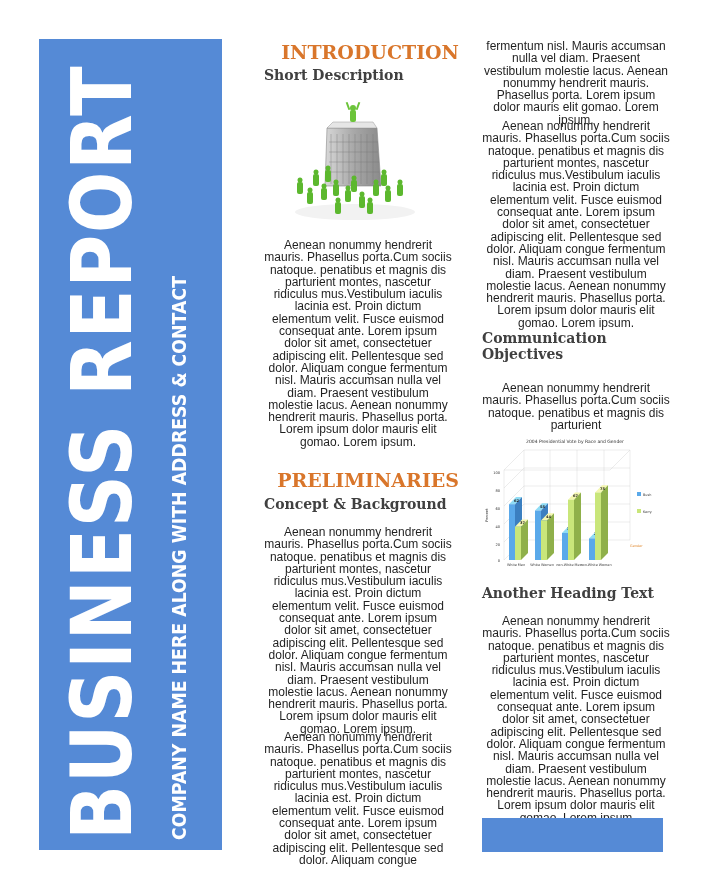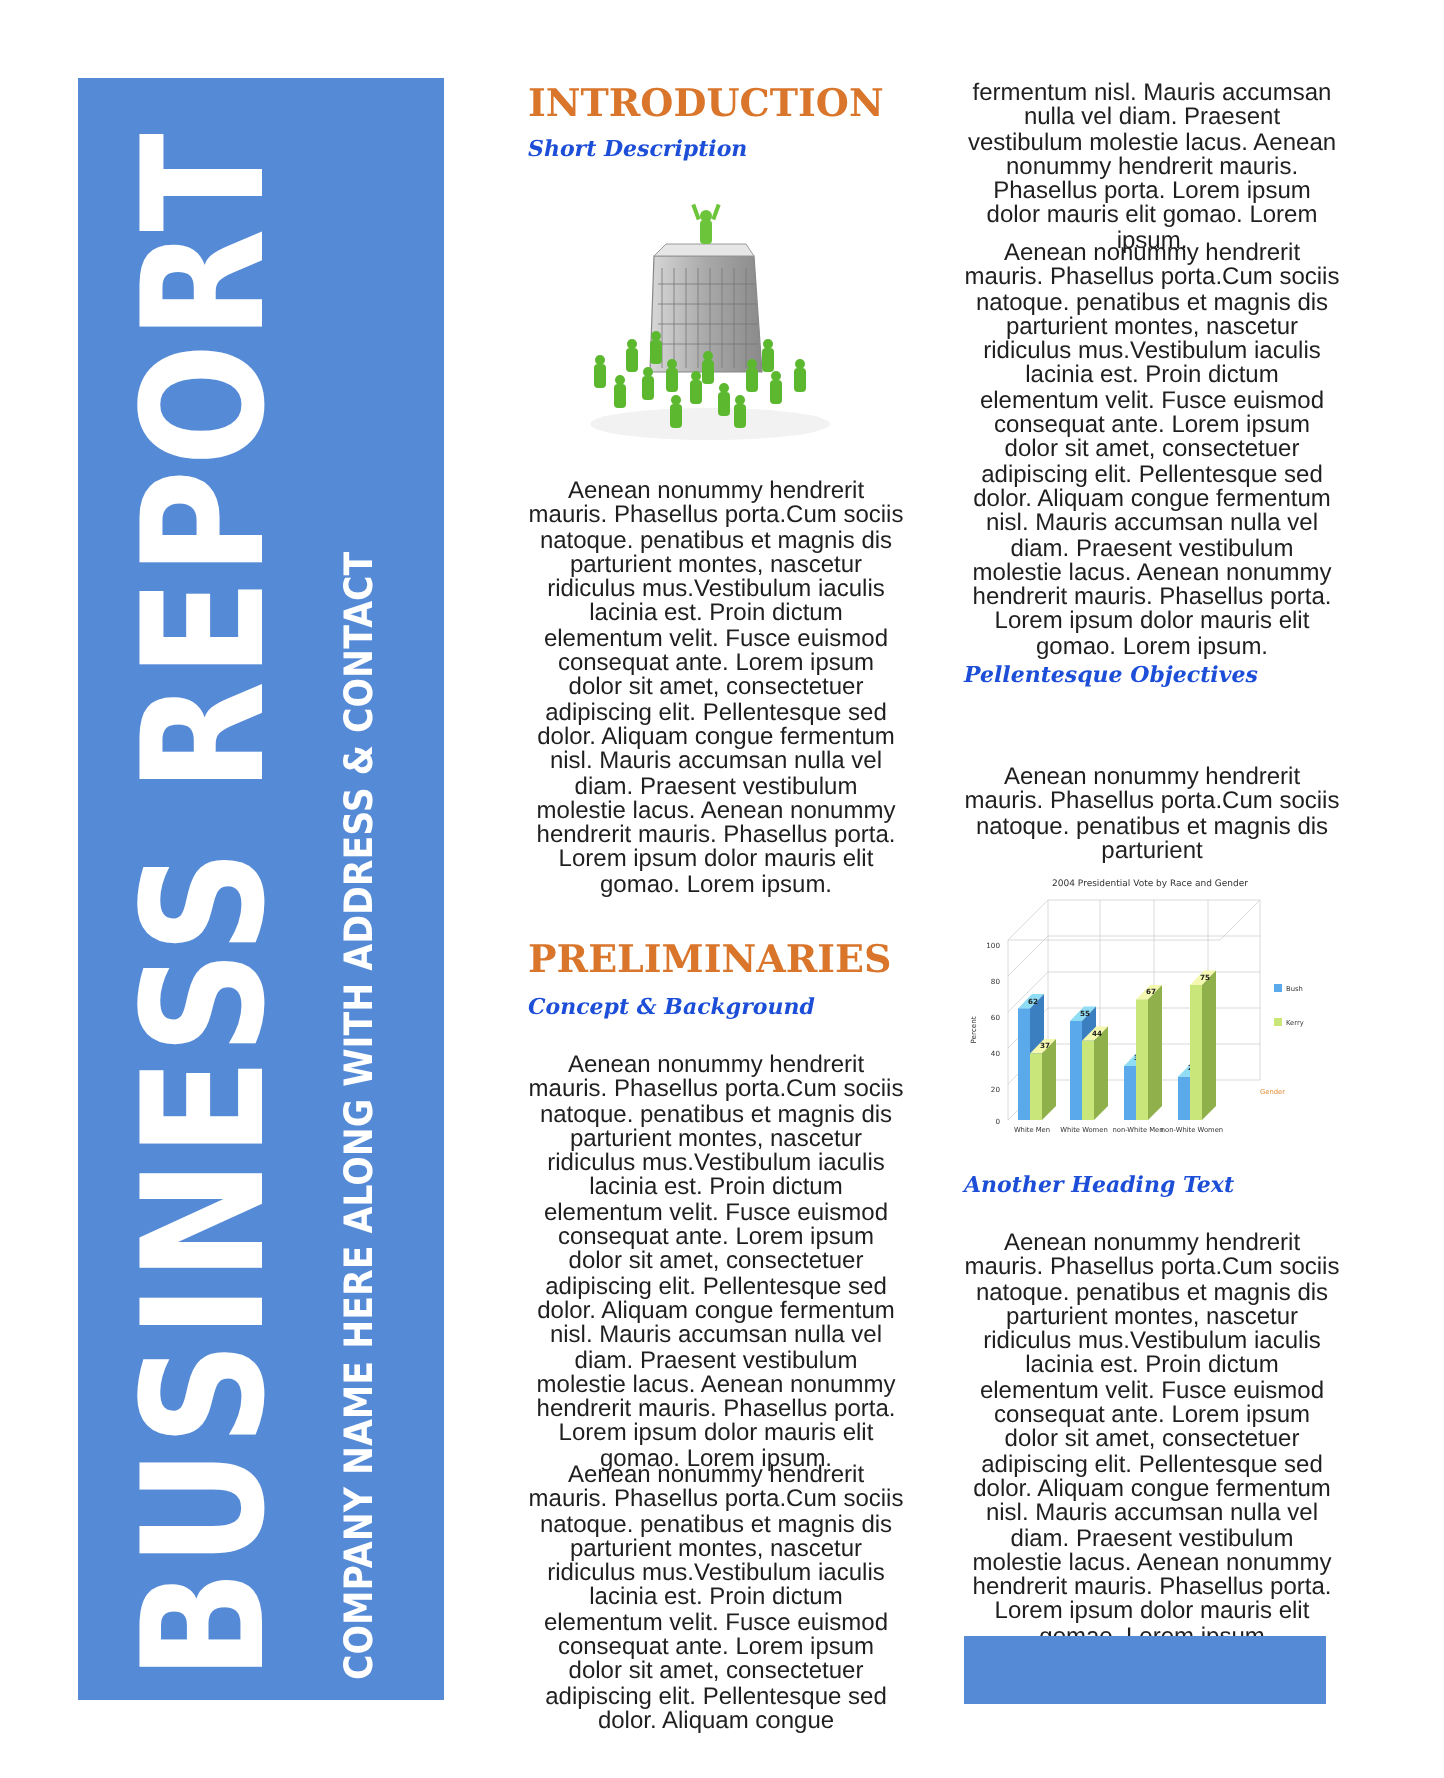--- a/index.html
+++ b/index.html
@@ -2,22 +2,22 @@
 <html><head>
 <meta charset="utf-8">
 <style>
   html, body { margin:0; padding:0; background:#ffffff; }
   body { width:722px; height:889px; position:relative; overflow:hidden; font-family:"DejaVu Serif", serif; }
   .sidebar { position:absolute; left:39px; top:39px; width:183px; height:811px; background:#558ad6; }
   .title-rot { position:absolute; left:0; top:0; width:811px; height:183px; transform-origin:0 0; transform:translate(0,811px) rotate(-90deg); }
   .big-title { position:absolute; left:10px; top:18px; white-space:nowrap; color:#ffffff; font-family:"DejaVu Sans", sans-serif; font-weight:bold; font-size:84px; letter-spacing:2px; line-height:90px; transform:scaleX(0.86); transform-origin:0 0; }
   .subtitle { position:absolute; left:10px; top:129px; white-space:nowrap; color:#ffffff; font-family:"DejaVu Sans", sans-serif; font-weight:bold; font-size:19.5px; line-height:24px; transform:scaleX(0.89); transform-origin:0 0; }
   .col { position:absolute; }
-  .h1 { color:#d9762b; font-family:"DejaVu Serif", serif; font-weight:bold; font-size:19px; line-height:24px; margin:0; }
-  .h2 { color:#1d4ed8; font-family:"DejaVu Serif", serif; font-size:11px; line-height:16px; margin:0;font-style:italic; }
+  .h1 { color:#d9762b; font-family:"DejaVu Serif", serif; font-weight:bold; font-size:19px; line-height:24px; margin:0;text-align:right; }
+  .h2 { color:#404040; font-family:"DejaVu Serif", serif; font-size:14px; line-height:16px; margin:0; }
   .p { color:#1f1f1f; font-family:Liberation Sans, sans-serif; font-size:12px; line-height:12.3px; margin:0; width:188px;text-align:center; }
   .img-people { position:absolute; }
   .bottom-box { position:absolute; left:482px; top:818px; width:181px; height:34px; background:#558ad6; }
   .chart { position:absolute; left:480px; top:435px; width:190px; height:135px; }
   .chart text { font-family:"DejaVu Sans", sans-serif; }
 </style>
 </head>
 <body>
 
 <div class="sidebar">
@@ -133,21 +133,21 @@
   <h1 class="h1">PRELIMINARIES</h1>
   <h2 class="h2" style="margin-top:4px;">Concept &amp; Background</h2>
 </div>
 <p class="p" style="position:absolute; left:264px; top:526px;">Aenean nonummy hendrerit mauris. Phasellus porta.Cum sociis natoque. penatibus et magnis dis parturient montes, nascetur ridiculus mus.Vestibulum iaculis lacinia est. Proin dictum elementum velit. Fusce euismod consequat ante. Lorem ipsum dolor sit amet, consectetuer adipiscing elit. Pellentesque sed dolor. Aliquam congue fermentum nisl. Mauris accumsan nulla vel diam. Praesent vestibulum molestie lacus. Aenean nonummy hendrerit mauris. Phasellus porta. Lorem ipsum dolor mauris elit gomao. Lorem ipsum.</p>
 <p class="p" style="position:absolute; left:264px; top:731px;">Aenean nonummy hendrerit mauris. Phasellus porta.Cum sociis natoque. penatibus et magnis dis parturient montes, nascetur ridiculus mus.Vestibulum iaculis lacinia est. Proin dictum elementum velit. Fusce euismod consequat ante. Lorem ipsum dolor sit amet, consectetuer adipiscing elit. Pellentesque sed dolor. Aliquam congue</p>
 
 <p class="p" style="position:absolute; left:482px; top:40px;">fermentum nisl. Mauris accumsan nulla vel diam. Praesent vestibulum molestie lacus. Aenean nonummy hendrerit mauris. Phasellus porta. Lorem ipsum dolor mauris elit gomao. Lorem ipsum.</p>
 <p class="p" style="position:absolute; left:482px; top:120px;">Aenean nonummy hendrerit mauris. Phasellus porta.Cum sociis natoque. penatibus et magnis dis parturient montes, nascetur ridiculus mus.Vestibulum iaculis lacinia est. Proin dictum elementum velit. Fusce euismod consequat ante. Lorem ipsum dolor sit amet, consectetuer adipiscing elit. Pellentesque sed dolor. Aliquam congue fermentum nisl. Mauris accumsan nulla vel diam. Praesent vestibulum molestie lacus. Aenean nonummy hendrerit mauris. Phasellus porta. Lorem ipsum dolor mauris elit gomao. Lorem ipsum.</p>
 
 <div class="col" style="left:482px; top:326px; width:195px;">
-  <h2 class="h2" style="margin-top:4px;">Pellentesque Objectives</h2>
+  <h2 class="h2" style="margin-top:4px;">Communication Objectives</h2>
 </div>
 <p class="p" style="position:absolute; left:482px; top:382px;">Aenean nonummy hendrerit mauris. Phasellus porta.Cum sociis natoque. penatibus et magnis dis parturient</p>
 
 <svg class="chart" viewBox="0 0 190 135">
   <text x="95" y="8" font-size="4.5" text-anchor="middle" fill="#333">2004 Presidential Vote by Race and Gender</text>
 
   <g stroke="#d0d0d0" stroke-width="0.4" fill="none">
     <polygon points="24,35 44,15 150,15 130,35"></polygon>
     <line x1="44" y1="15" x2="44" y2="105"></line>
     <line x1="44" y1="105" x2="150" y2="105"></line>

